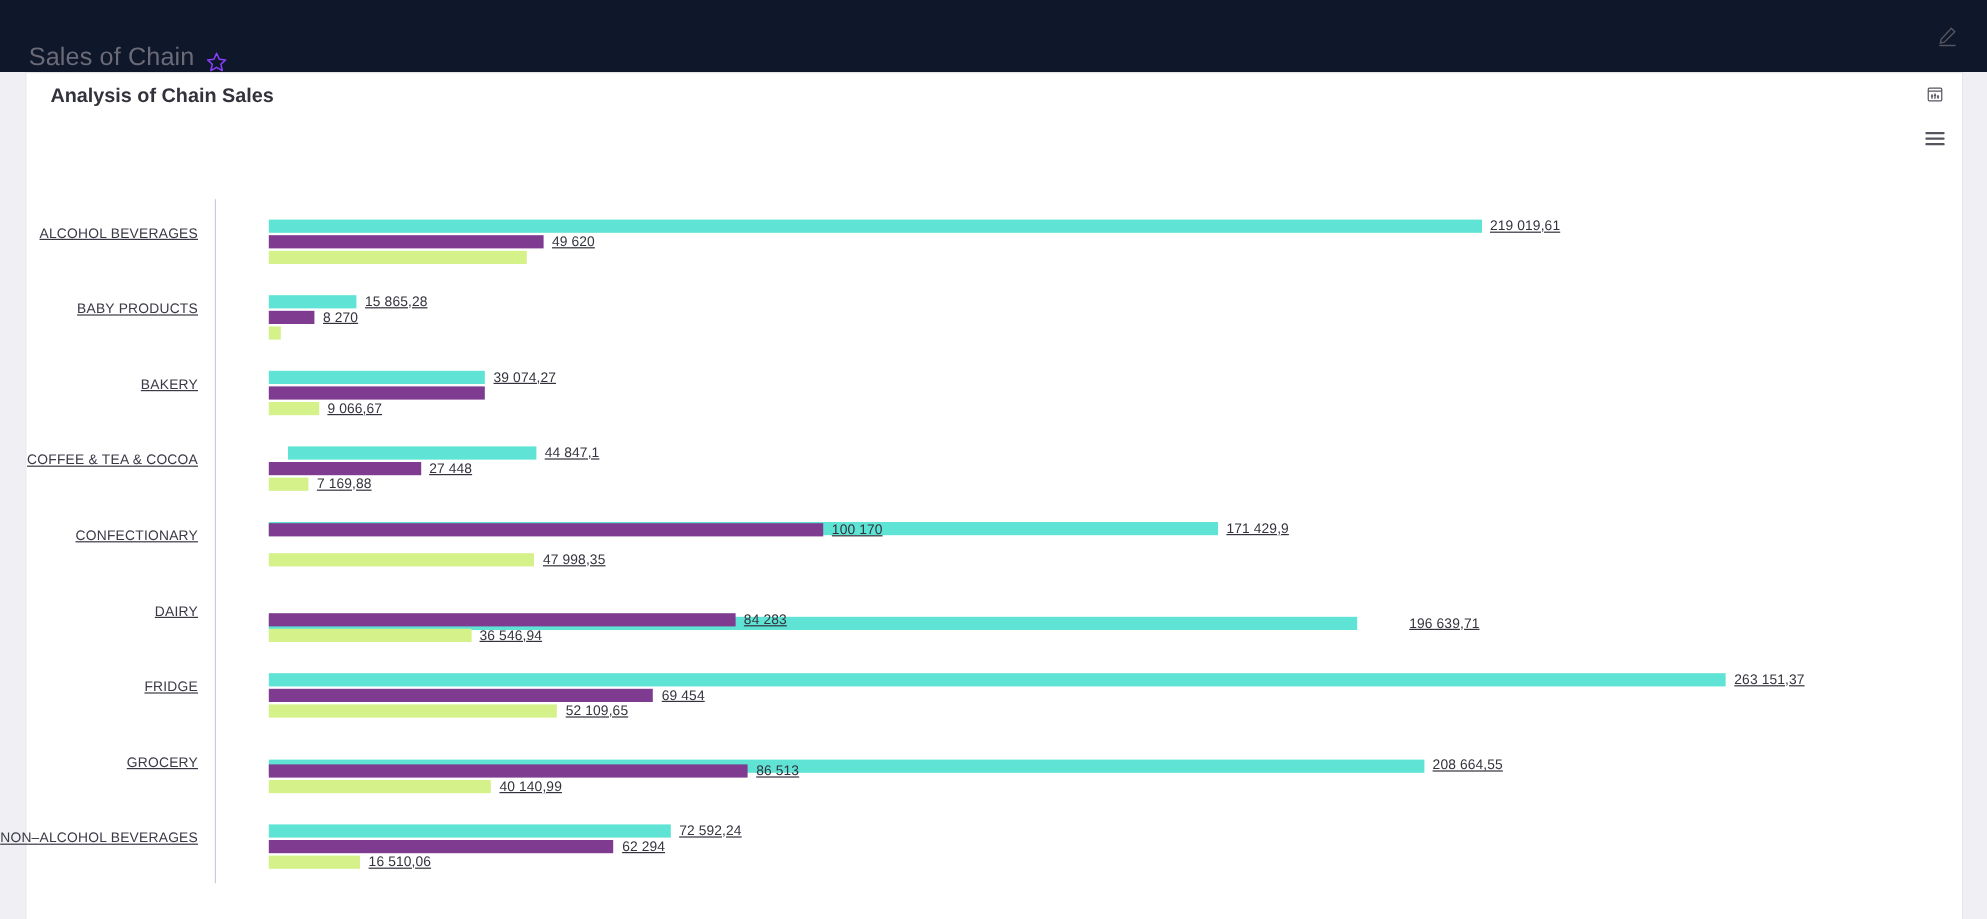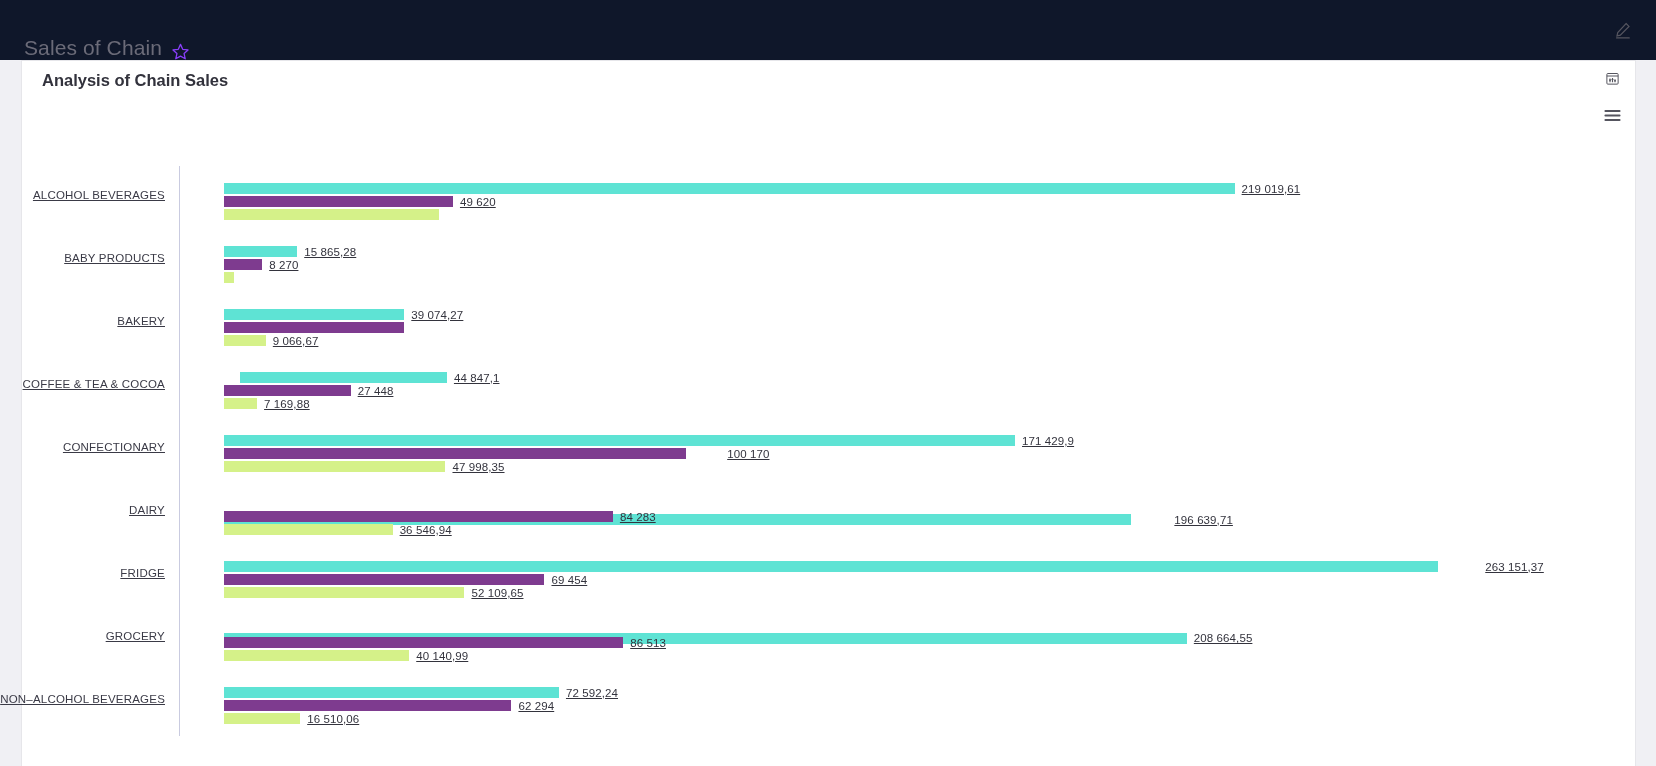--- a/index.html
+++ b/index.html
@@ -234,21 +234,21 @@
             <span class="bar" style="width: 33.0839px; background: rgb(213, 241, 137);"></span>
             <span class="bar-val">7 169,88</span>
           </div>
         </div>
         <div class="cat-group" style="top: 260px; width: 1292px;">
           <span class="cat-label">CONFECTIONARY</span>
           <div class="bar-row" style="top: 0px;">
             <span class="bar" style="width: 791.027px; background: rgb(94, 227, 212);"></span>
             <span class="bar-val">171 429,9</span>
           </div>
-          <div class="bar-row" style="top: 13px; gap: 34px;">
+          <div class="bar-row" style="top: 1px;">
             <span class="bar" style="width: 462.213px; background: rgb(126, 59, 143);"></span>
             <span class="bar-val">100 170</span>
           </div>
           <div class="bar-row" style="top: 26px;">
             <span class="bar" style="width: 221.478px; background: rgb(213, 241, 137);"></span>
             <span class="bar-val">47 998,35</span>
           </div>
         </div>
         <div class="cat-group" style="top: 323px; width: 1292px;">
           <span class="cat-label">DAIRY</span>
@@ -260,21 +260,21 @@
             <span class="bar" style="width: 388.906px; background: rgb(126, 59, 143);"></span>
             <span class="bar-val">84 283</span>
           </div>
           <div class="bar-row" style="top: 26px;">
             <span class="bar" style="width: 168.638px; background: rgb(213, 241, 137);"></span>
             <span class="bar-val">36 546,94</span>
           </div>
         </div>
         <div class="cat-group" style="top: 386px; width: 1292px;">
           <span class="cat-label">FRIDGE</span>
-          <div class="bar-row" style="top: 0px; gap: 40px;">
+          <div class="bar-row" style="top: 0px;">
             <span class="bar" style="width: 1214.26px; background: rgb(94, 227, 212);"></span>
             <span class="bar-val">263 151,37</span>
           </div>
           <div class="bar-row" style="top: 13px;">
             <span class="bar" style="width: 320.481px; background: rgb(126, 59, 143);"></span>
             <span class="bar-val">69 454</span>
           </div>
           <div class="bar-row" style="top: 26px;">
             <span class="bar" style="width: 240.449px; background: rgb(213, 241, 137);"></span>
             <span class="bar-val">52 109,65</span>

